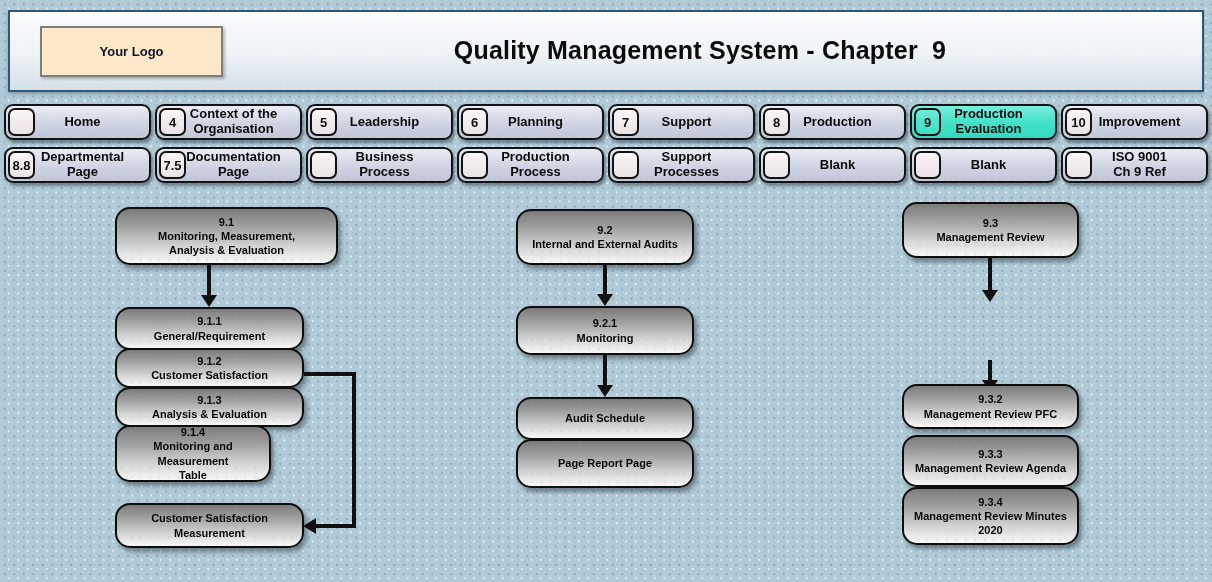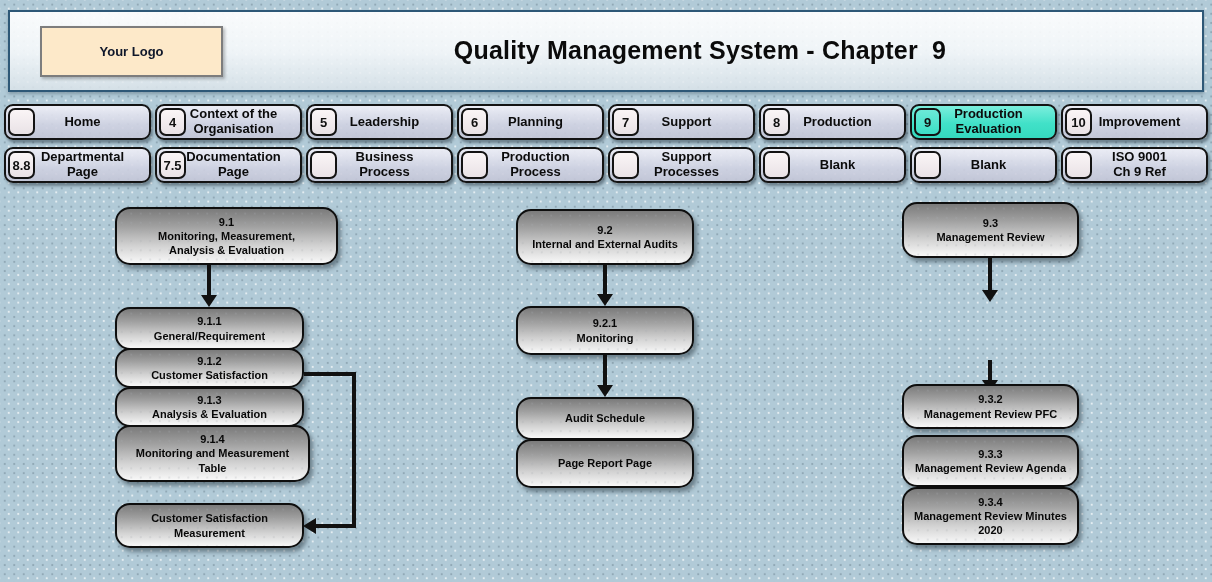--- a/index.html
+++ b/index.html
@@ -189,21 +189,21 @@
 Monitoring,  Measurement,
 Analysis &amp; Evaluation</div>
   <div class="shaft-v" style="left:207px;top:265px;height:31px"></div>
   <div class="head-down" style="left:201px;top:295px"></div>
   <div class="fbox" style="left:115px;top:307px;width:189px;height:43px">9.1.1
 General/Requirement</div>
   <div class="fbox" style="left:115px;top:348px;width:189px;height:40px">9.1.2
 Customer Satisfaction</div>
   <div class="fbox" style="left:115px;top:387px;width:189px;height:40px">9.1.3
 Analysis &amp; Evaluation</div>
-  <div class="fbox" style="left:115px;top:425px;width:195px;height:57px">9.1.4
+  <div class="fbox" style="left:115px;top:425px;width:156px;height:57px">9.1.4
 Monitoring and Measurement
 Table</div>
   <div class="fbox" style="left:115px;top:503px;width:189px;height:45px">Customer Satisfaction
 Measurement</div>
 
   <div class="shaft-h" style="left:304px;top:372px;width:52px"></div>
   <div class="shaft-v" style="left:352px;top:372px;height:156px"></div>
   <div class="shaft-h" style="left:314px;top:524px;width:42px"></div>
   <div class="head-left" style="left:303px;top:518px"></div>
 

